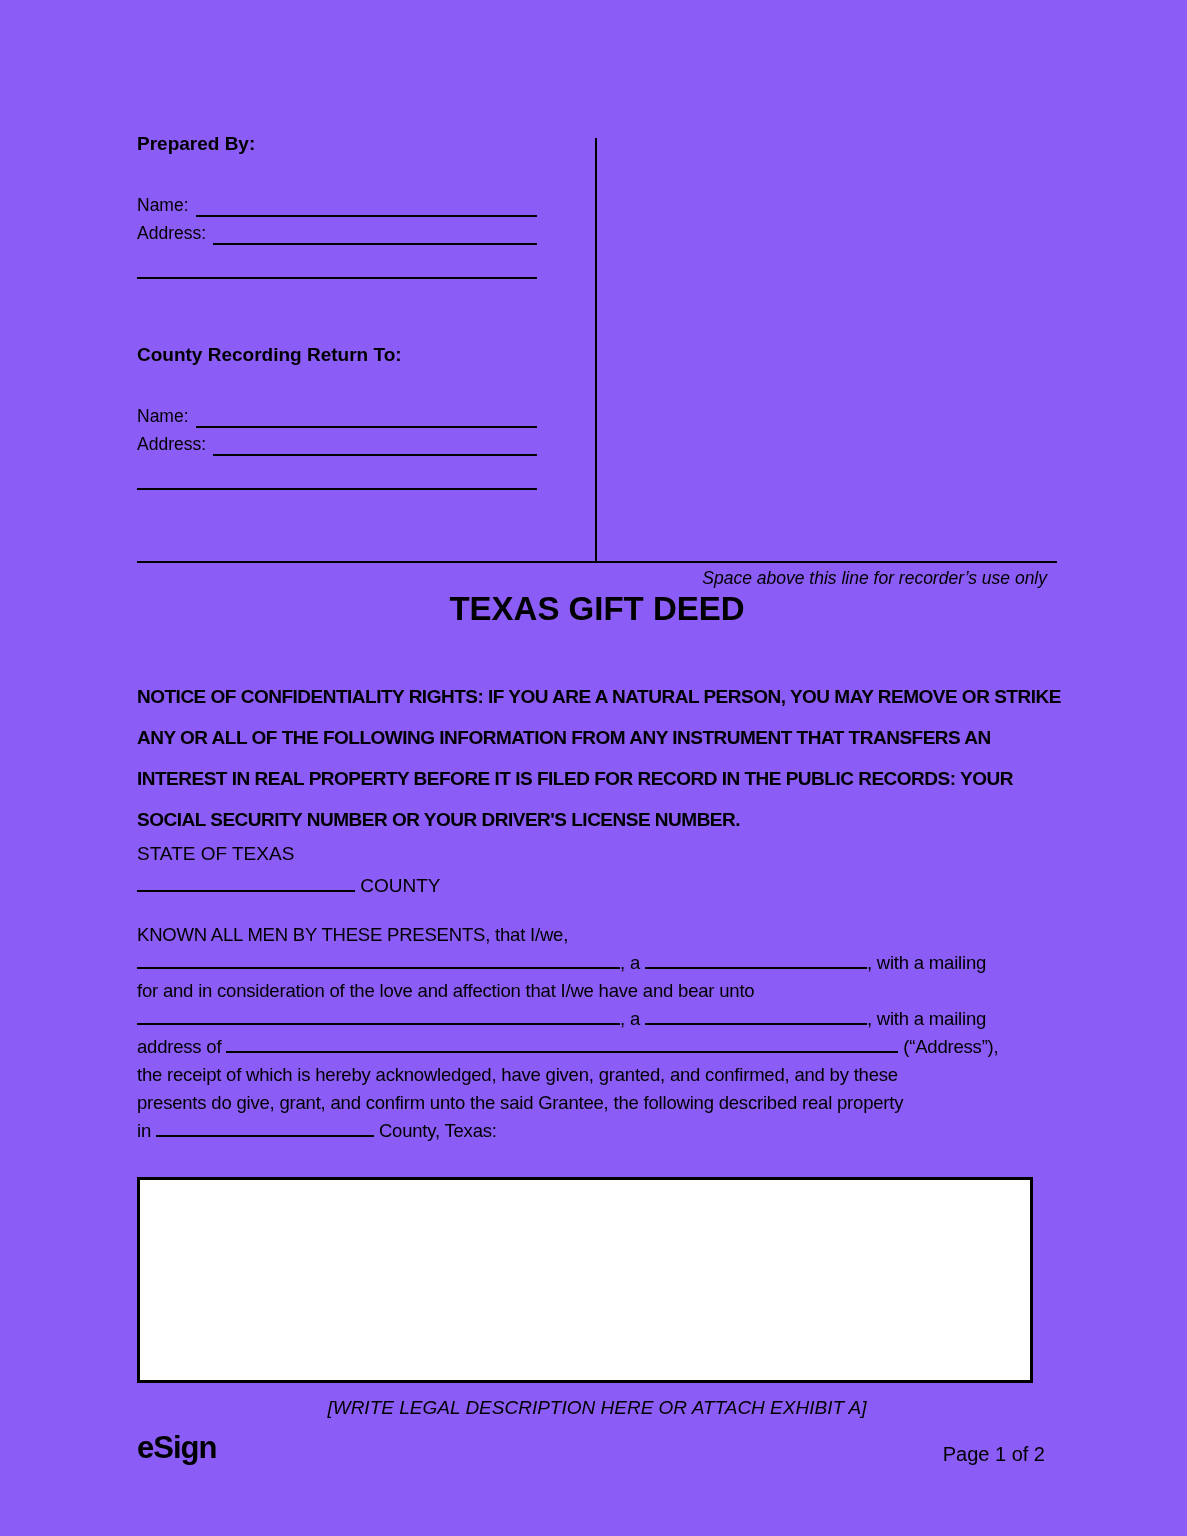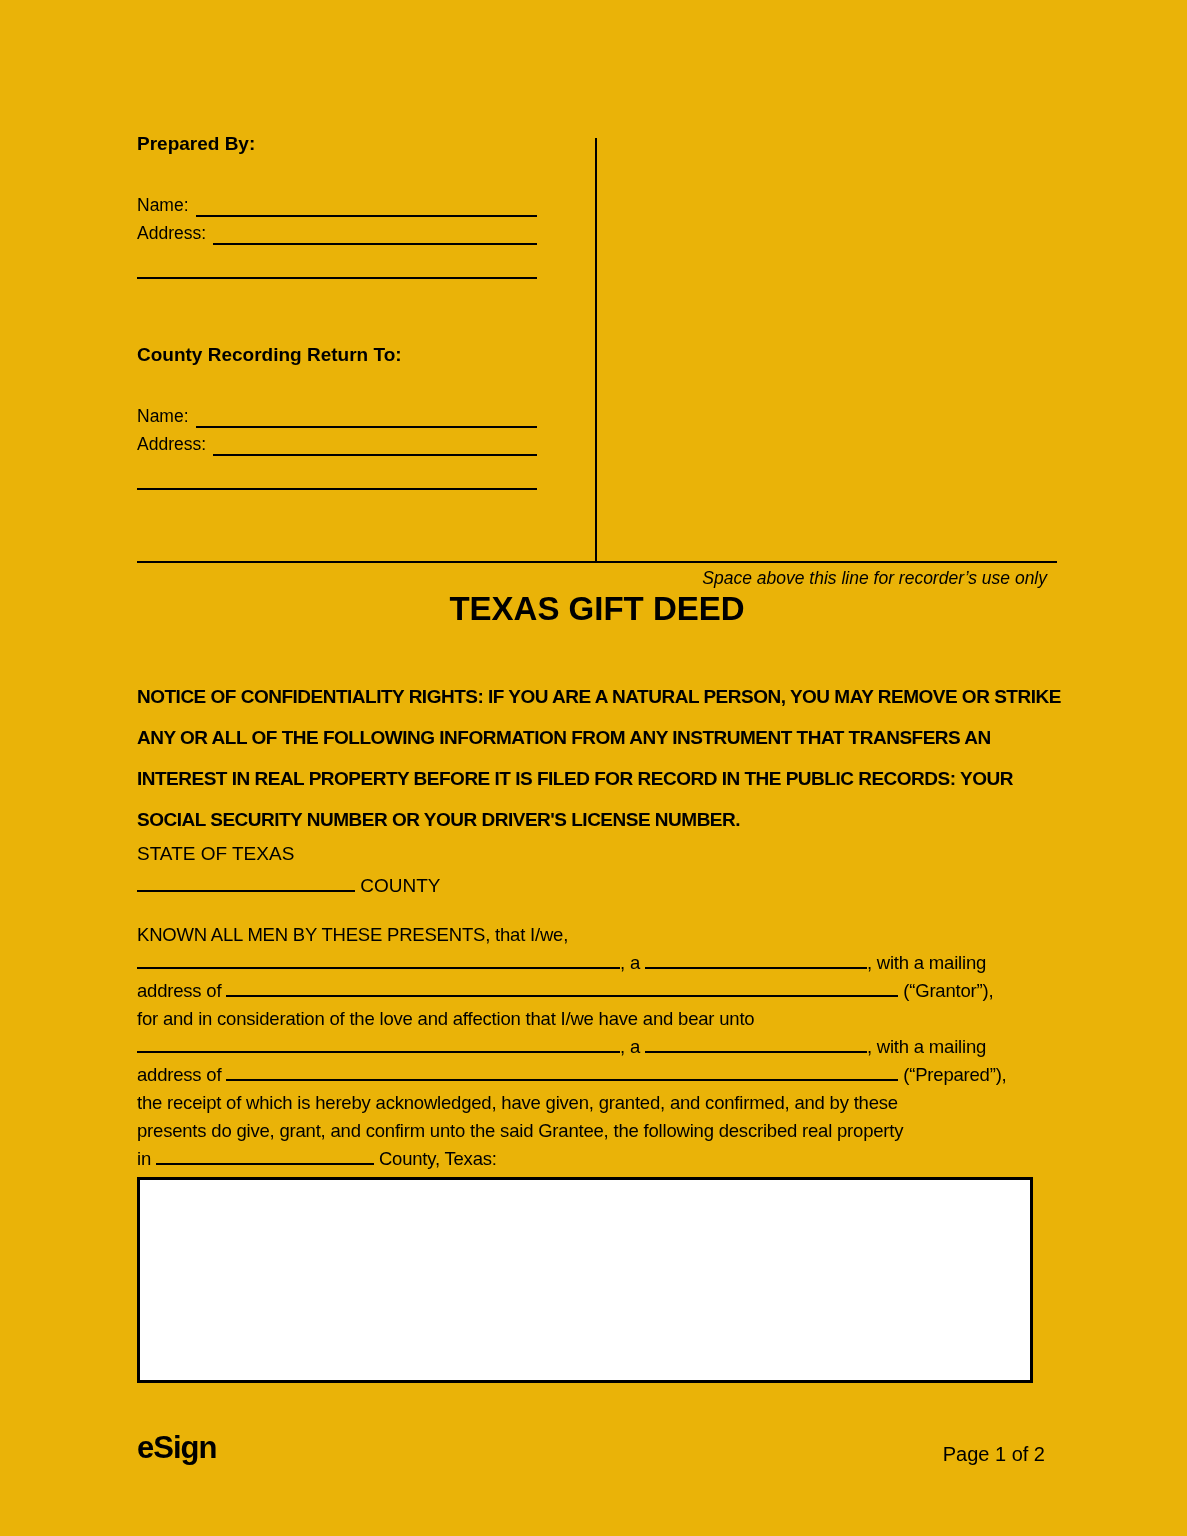--- a/index.html
+++ b/index.html
@@ -1,18 +1,18 @@
 <!DOCTYPE html>
 <html><head>
 <meta charset="utf-8">
 <style>
   html,body { margin:0; padding:0; background:#ffffff; }
   .page {
     position:relative; width:1187px; height:1536px;
-    background:#eab308; color:#000;
+    background:#8b5cf6; color:#000;
     font-family:"Liberation Sans", sans-serif;
     overflow:hidden;
   }
 
   
   .addr-block { position:absolute; left:137px; width:400px; }
   .addr-block.prepared { top:133px; }
   .addr-block.return  { top:344px; }
   .addr-title { font-size:19px; font-weight:bold; margin:0 0 34px 0; }
   .addr-row { display:flex; align-items:flex-end; height:28px; font-size:17.5px; }
@@ -118,27 +118,27 @@
   <div class="notice">NOTICE OF CONFIDENTIALITY RIGHTS: IF YOU ARE A NATURAL PERSON, YOU MAY REMOVE OR STRIKE ANY OR ALL OF THE FOLLOWING INFORMATION FROM ANY INSTRUMENT THAT TRANSFERS AN INTEREST IN REAL PROPERTY BEFORE IT IS FILED FOR RECORD IN THE PUBLIC RECORDS: YOUR SOCIAL SECURITY NUMBER OR YOUR DRIVER'S LICENSE NUMBER.</div>
 
   <div class="state-block">
     <div>STATE OF TEXAS</div>
     <div class="state-line2"><span class="blank b-county"></span><span> COUNTY</span></div>
   </div>
 
   <div class="body-text">
     <div class="body-line">KNOWN ALL MEN BY THESE PRESENTS, that I/we,</div>
     <div class="body-line"><span class="blank b-name"></span><span>, a </span><span class="blank b-type"></span><span>, with a mailing</span></div>
-    <div class="body-line"><span>address of </span><span class="blank b-addr"></span><span> (“Grantor”),</span></div>
     <div class="body-line">for and in consideration of the love and affection that I/we have and bear unto</div>
     <div class="body-line"><span class="blank b-name"></span><span>, a </span><span class="blank b-type"></span><span>, with a mailing</span></div>
-    <div class="body-line"><span>address of </span><span class="blank b-addr"></span><span> (“Prepared”),</span></div>
+    <div class="body-line"><span>address of </span><span class="blank b-addr"></span><span> (“Address”),</span></div>
     <div class="body-line">the receipt of which is hereby acknowledged, have given, granted, and confirmed, and by these</div>
     <div class="body-line">presents do give, grant, and confirm unto the said Grantee, the following described real property</div>
     <div class="body-line"><span>in </span><span class="blank b-county"></span><span> County, Texas:</span></div>
   </div>
 
   <div class="legal-box"></div>
+  <div class="caption">[WRITE LEGAL DESCRIPTION HERE OR ATTACH EXHIBIT A]</div>
 
   <div class="brand">eSign</div>
   <div class="page-num">Page 1 of 2</div>
 
 </div>
 
 </body></html>

